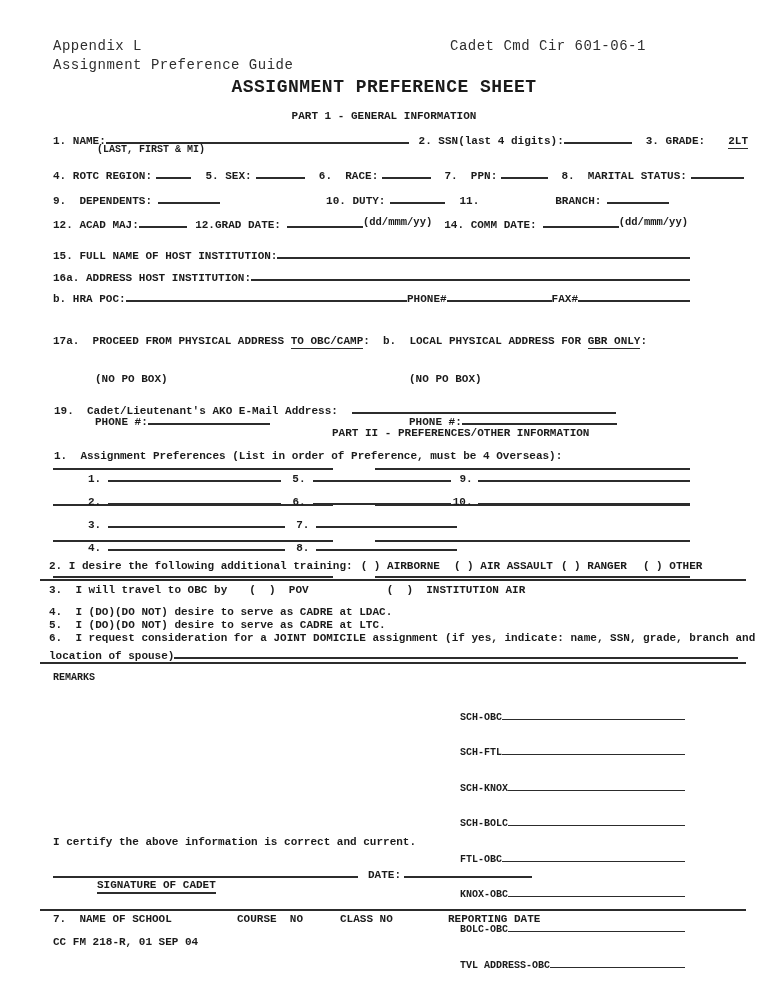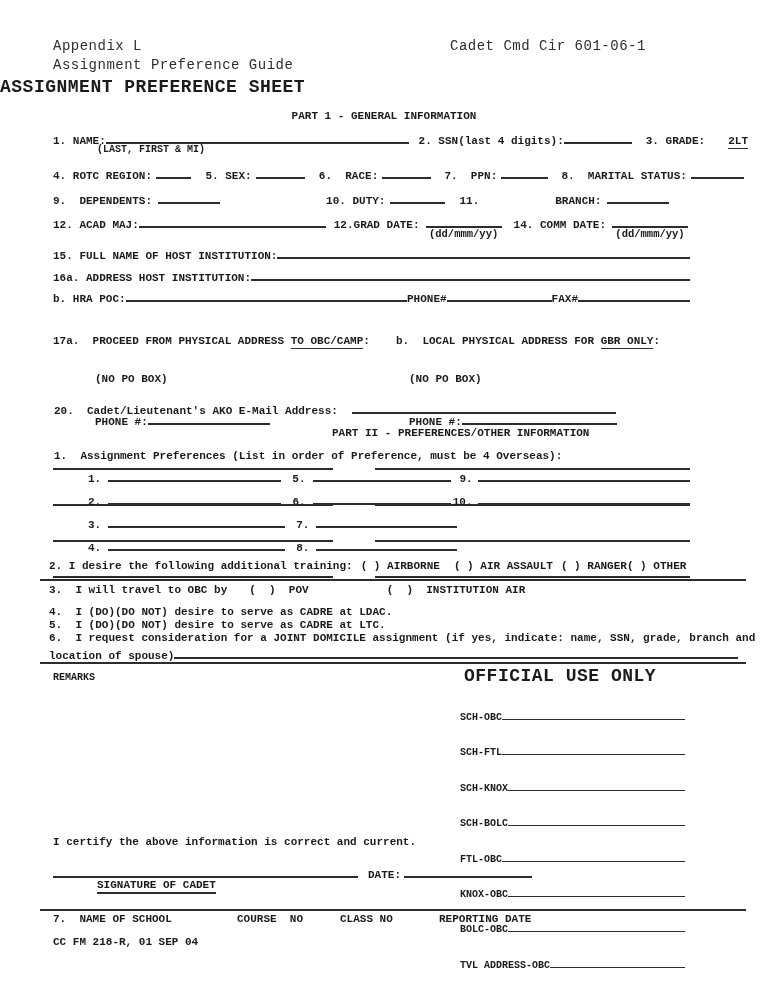--- a/index.html
+++ b/index.html
@@ -12,37 +12,37 @@
   .abs{position:absolute;}
   .row{position:absolute;display:flex;align-items:baseline;}
   .b{display:inline-block;border-bottom:2px solid #2c2c2c;height:12px;}
   .flex1{flex:1;}
   .light{font-weight:normal;color:#2e2e2e;font-size:14px;letter-spacing:.5px;}
   .title{font-size:18px;letter-spacing:.5px;}
   .t10{font-size:10px;}
   .t105{font-size:10.5px;}
   .rule{position:absolute;left:40px;width:706px;border-top:2px solid #2c2c2c;height:0;}
   .uline{border-bottom:1.5px solid #2c2c2c;padding-bottom:1px;}
-  .datecol{display:flex;flex-direction:column;align-items:center;}
+  .datecol{display:flex;flex-direction:row;align-items:center;}
   .datecol .b{height:11px;}
   .blankline{border-bottom:2px solid #2c2c2c;height:10px;}
   .ou-row{display:flex;align-items:baseline;height:11.4px;line-height:11.4px;}
   .ou-row .b{height:8px;border-bottom-width:1.5px;}
   .official-heading{font-size:18px;letter-spacing:.5px;}
   .pnum{white-space:pre;}
 </style>
 </head>
 <body>
 
 <div class="page">
 
   <span class="abs light" style="left:53px;top:38px">Appendix L</span>
   <span class="abs light" style="left:450px;top:38px">Cadet Cmd Cir 601-06-1</span>
   <span class="abs light" style="left:53px;top:57px">Assignment Preference Guide</span>
-  <div class="abs title" style="left:0;top:77px;width:768px;">ASSIGNMENT PREFERENCE SHEET</div>
+  <div class="abs title" style="left:0;top:77px;width:768px;text-align:center">ASSIGNMENT PREFERENCE SHEET</div>
   <div class="abs" style="left:0;top:110px;width:768px;text-align:center">PART 1 - GENERAL INFORMATION</div>
 
   <div class="row" style="left:53px;top:130px;right:20px">
     <span>1. NAME:</span>
     <span class="b flex1"></span>
     <span style="margin-left:10px">2. SSN(last 4 digits):</span>
     <span class="b" style="width:68px"></span>
     <span style="margin-left:14px">3. GRADE:</span>
     <span class="uline" style="margin-left:23px">2LT</span>
   </div>
@@ -110,35 +110,35 @@
       <div style="margin:2px 0 0 42px;display:flex;align-items:baseline">
         <span>PHONE #:</span>
         <span class="b" style="width:122px"></span>
       </div>
       <div class="blankline" style="margin-top:6px"></div>
       <div class="blankline"></div>
       <div class="blankline"></div>
       <div class="blankline"></div>
     </div>
     <div style="margin-left:42px;flex:1">
-      <div style="margin-left:21px"><span>b.  LOCAL PHYSICAL ADDRESS FOR </span><span class="uline">GBR ONLY</span><span>:</span></div>
+      <div style="margin-left:8px"><span>b.  LOCAL PHYSICAL ADDRESS FOR </span><span class="uline">GBR ONLY</span><span>:</span></div>
       <div style="margin:2px 0 0 34px">(NO PO BOX)</div>
       <div style="margin:2px 0 0 34px;display:flex;align-items:baseline">
         <span>PHONE #:</span>
         <span class="b" style="width:155px"></span>
       </div>
       <div class="blankline" style="margin-top:6px"></div>
       <div class="blankline"></div>
       <div class="blankline"></div>
       <div class="blankline"></div>
     </div>
   </div>
 
   <div class="row" style="left:54px;top:400px">
-    <span>20.  Cadet/Lieutenant's AKO E-Mail Address:</span>
+    <span>19.  Cadet/Lieutenant's AKO E-Mail Address:</span>
     <span class="b" style="width:264px;margin-left:14px"></span>
   </div>
 
   <span class="abs" style="left:332px;top:427px">PART II - PREFERENCES/OTHER INFORMATION</span>
   <span class="abs" style="left:54px;top:450px">1.  Assignment Preferences (List in order of Preference, must be 4 Overseas):</span>
 
   <div class="row" style="left:53px;top:468px;right:78px">
     <span class="pnum" style="margin-left:35px">1.</span>
     <span class="b" style="width:177px;margin-left:7px"></span>
     <span class="pnum" style="margin-left:11px">5.</span>
@@ -165,21 +165,21 @@
     <span class="b" style="width:177px;margin-left:7px"></span>
     <span class="pnum" style="margin-left:11px">8.</span>
     <span class="b" style="width:141px;margin-left:7px"></span>
   </div>
 
   <div class="row" style="left:49px;top:560px">
     <span>2. I desire the following additional training:</span>
     <span style="margin-left:8px">( ) AIRBORNE</span>
     <span style="margin-left:14px">( ) AIR ASSAULT</span>
     <span style="margin-left:8px">( ) RANGER</span>
-    <span style="margin-left:0">( ) OTHER</span>
+    <span style="margin-left:16px">( ) OTHER</span>
   </div>
 
   <div class="rule" style="top:579px"></div>
 
   <div class="row" style="left:49px;top:584px">
     <span>3.  I will travel to OBC by</span>
     <span style="margin-left:22px">(  )  POV</span>
     <span style="margin-left:78px">(  )  INSTITUTION AIR</span>
   </div>
 
@@ -187,21 +187,20 @@
   <span class="abs" style="left:49px;top:619px">5.  I (DO)(DO NOT) desire to serve as CADRE at LTC.</span>
   <span class="abs" style="left:49px;top:632px">6.  I request consideration for a JOINT DOMICILE assignment (if yes, indicate: name, SSN, grade, branch and</span>
   <div class="row" style="left:49px;top:645px;right:30px">
     <span>location of spouse)</span>
     <span class="b flex1"></span>
   </div>
 
   <div class="rule" style="top:662px"></div>
 
   <span class="abs t10" style="left:53px;top:672px">REMARKS</span>
-  <span class="abs official-heading" style="left:464px;top:666px">OFFICIAL USE ONLY</span>
 
   <div class="abs" style="left:460px;top:687px;width:225px">
     <div class="ou-row"><span class="t10">SCH-OBC</span><span class="b flex1"></span></div>
     <div class="ou-row"><span class="t10">SCH-FTL</span><span class="b flex1"></span></div>
     <div class="ou-row"><span class="t10">SCH-KNOX</span><span class="b flex1"></span></div>
     <div class="ou-row"><span class="t10">SCH-BOLC</span><span class="b flex1"></span></div>
     <div class="ou-row"><span class="t10">FTL-OBC</span><span class="b flex1"></span></div>
     <div class="ou-row"><span class="t10">KNOX-OBC</span><span class="b flex1"></span></div>
     <div class="ou-row"><span class="t10">BOLC-OBC</span><span class="b flex1"></span></div>
     <div class="ou-row"><span class="t10">TVL ADDRESS-OBC</span><span class="b flex1"></span></div>
@@ -219,17 +218,17 @@
     <span style="margin-left:10px">DATE:</span>
     <span class="b" style="width:128px;margin-left:3px"></span>
   </div>
   <span class="abs uline" style="left:97px;top:879px;border-bottom-width:2px">SIGNATURE OF CADET</span>
 
   <div class="rule" style="top:909px"></div>
 
   <span class="abs" style="left:53px;top:913px">7.  NAME OF SCHOOL</span>
   <span class="abs" style="left:237px;top:913px">COURSE  NO</span>
   <span class="abs" style="left:340px;top:913px">CLASS NO</span>
-  <span class="abs" style="left:439px;top:913px">REPORTING DATE</span>
+  <span class="abs" style="left:448px;top:913px">REPORTING DATE</span>
 
   <span class="abs" style="left:53px;top:936px">CC FM 218-R, 01 SEP 04</span>
 
 </div>
 
 </body></html>

